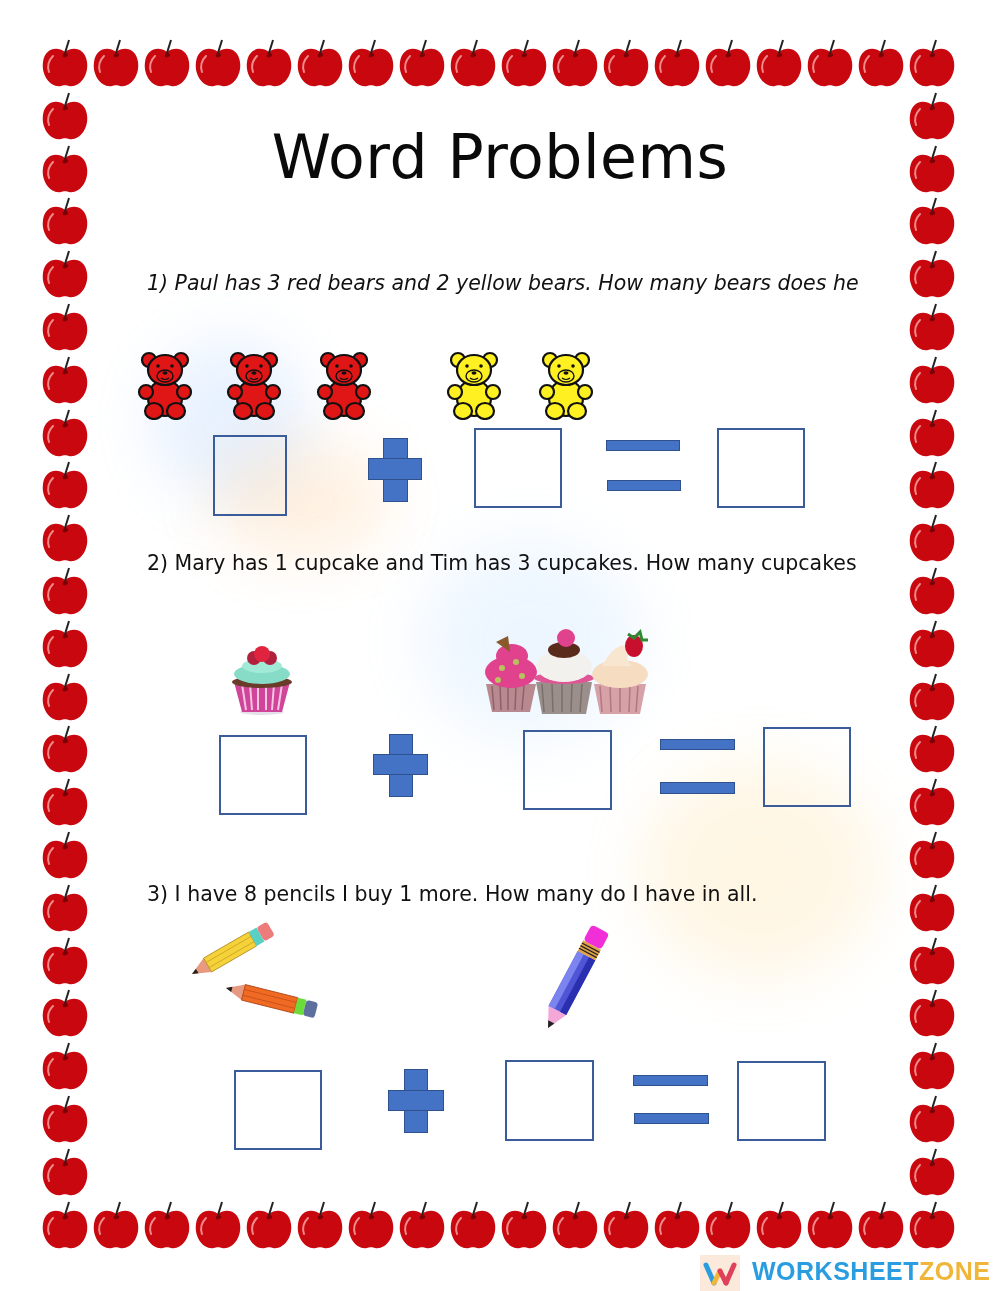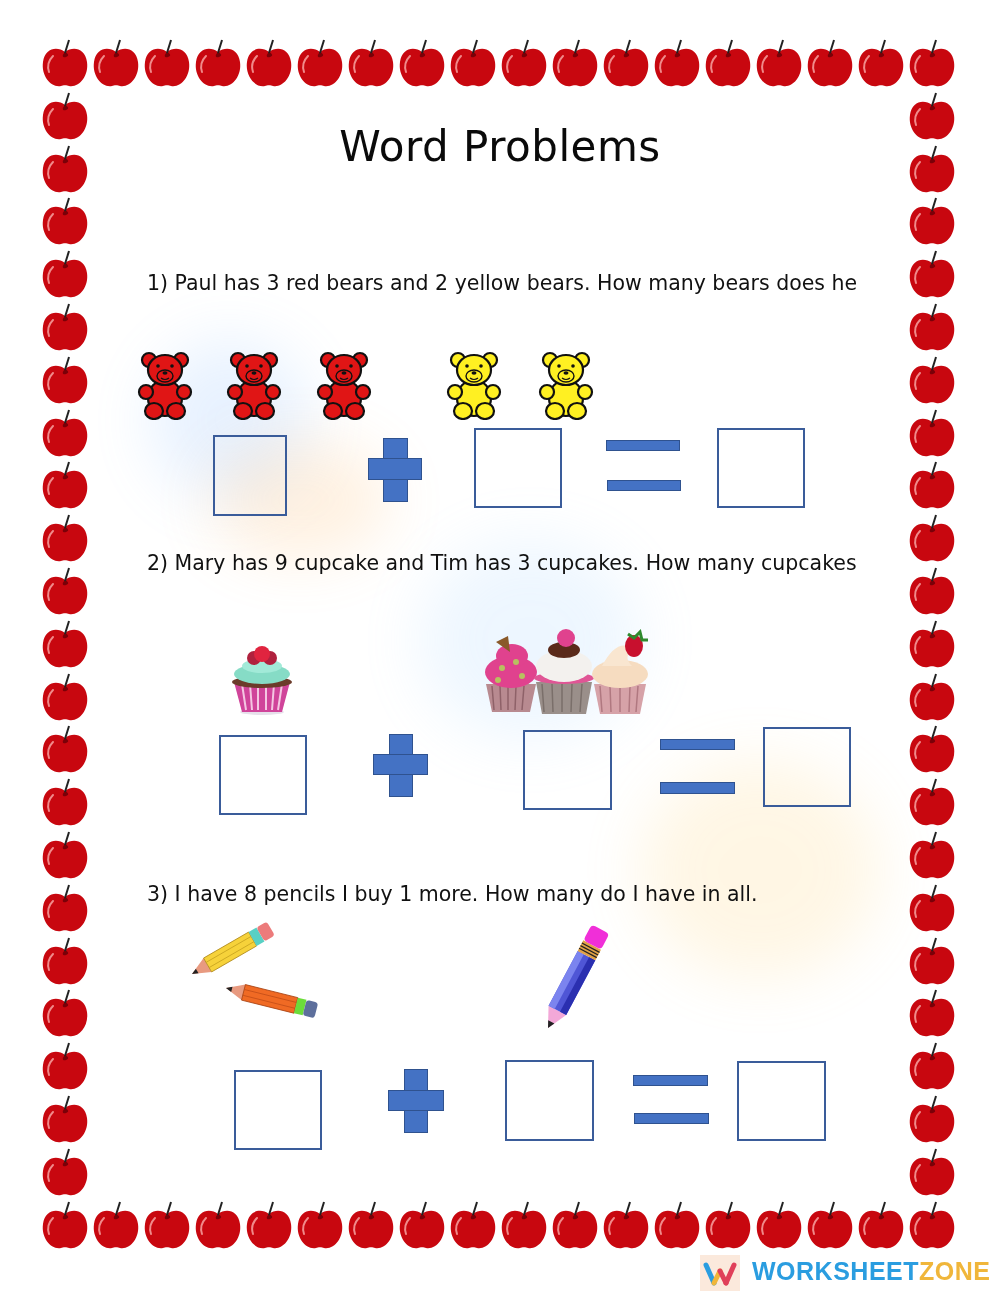--- a/index.html
+++ b/index.html
@@ -2,21 +2,21 @@
 <html><head>
 <meta charset="utf-8">
 <style>
   html, body { margin:0; padding:0; }
   body { width:1000px; height:1291px; position:relative; background:#ffffff; overflow:hidden;
          font-family:"DejaVu Sans", sans-serif; color:#111; }
   .abs { position:absolute; }
   .apple { position:absolute; width:52px; height:52px; }
   .wm { position:absolute; border-radius:50%; filter:blur(30px); opacity:0.18; }
   .title { position:absolute; left:0; width:1000px; top:122px; text-align:center;
-           font-size:42px; letter-spacing:0.5px; color:#0a0a0a; }
+           font-size:60px; letter-spacing:0.5px; color:#0a0a0a; }
   .q { position:absolute; font-size:20.5px; line-height:34px; color:#111; }
   .q .indent { display:block; padding-left:28px; }
   .box { position:absolute; border:2px solid #3a5c9a; background:transparent; box-sizing:border-box; }
   .plus-v, .plus-h, .eq { position:absolute; background:#4472c4; border:1px solid #2f528f; box-sizing:border-box; }
   .logo { position:absolute; left:700px; top:1255px; width:300px; height:36px;padding-left:39px; }
   .logo-mark { position:absolute; left:0; top:0; width:40px; height:36px; background:#fbe9dc; }
   .logo-text { position:absolute; left:52px; top:2px; font-family:"Liberation Sans", sans-serif;
                font-weight:bold; font-size:25px; letter-spacing:0.5px; }
   .logo-text .a { color:#2a9de0; }
   .logo-text .b { color:#f0b63a; }
@@ -495,21 +495,21 @@
     <div class="apple" style="left: 906px; top: 1146.8px;"><svg viewBox="0 0 52 52" width="52" height="52">
     <path d="M26 14 C18 8 6 10 4 24 C2 38 12 50 22 48 C24 47 28 47 30 48 C40 50 50 38 48 24 C46 10 34 8 26 14 Z" fill="#c8070f"></path>
     <path d="M26 14 C22 18 24 20 27 19 C30 18 30 16 26 14Z" fill="#7a0008"></path>
     <path d="M26 15 L30 2" stroke="#222" stroke-width="2"></path>
     <path d="M10 34 C8 28 10 22 14 18" stroke="#f08a8a" stroke-width="2" fill="none" stroke-linecap="round"></path>
   </svg></div>
   </div>
 
 <div class="title">Word Problems</div>
 
-<div class="q" style="left:147px;top:266px;width:740px;">
+<div class="q" style="left:147px;top:266px;width:740px;font-style:italic;">
   <span>1)</span>
   <span>Paul has 3 red bears and 2 yellow bears. How many bears does he</span>
 </div>
 
 <div id="bears">
     <div class="abs" style="left: 137px; top: 350px;"><svg width="56" height="70" viewBox="0 0 56 70">
       <g stroke="#111" stroke-width="2.2" fill="#e01515">
         <circle cx="12" cy="10" r="7"></circle>
           <circle cx="44" cy="10" r="7"></circle>
         <ellipse cx="28" cy="48" rx="17" ry="18"></ellipse>
@@ -602,21 +602,21 @@
 </div>
 <div class="box" style="left:474px;top:428px;width:88px;height:80px;"></div>
 <div>
   <div class="eq" style="left:606px;top:440px;width:74px;height:11px;"></div>
   <div class="eq" style="left:607px;top:480px;width:74px;height:11px;"></div>
 </div>
 <div class="box" style="left:717px;top:428px;width:88px;height:80px;"></div>
 
 <div class="q" style="left:147px;top:546px;width:740px;">
   <span>2)</span>
-  <span> Mary has 9 cupcake and Tim has 3 cupcakes. How many cupcakes</span>
+  <span> Mary has 1 cupcake and Tim has 3 cupcakes. How many cupcakes</span>
 </div>
 
 <svg class="abs" style="left:222px;top:638px;" width="80" height="80" viewBox="0 0 80 80">
   <ellipse cx="40" cy="74" rx="22" ry="3" fill="#e6e0ea"></ellipse>
   <path d="M12 44 L68 44 L60 74 L20 74 Z" fill="#d0449a"></path>
   <path d="M20 46 L24 72 M28 46 L30 72 M36 46 L36 72 M44 46 L44 72 M52 46 L50 72 M60 46 L56 72" stroke="#f4c6e2" stroke-width="2"></path>
   <ellipse cx="40" cy="44" rx="30" ry="6" fill="#6b3b2a"></ellipse>
   <ellipse cx="40" cy="36" rx="28" ry="10" fill="#86dcc6"></ellipse>
   <ellipse cx="40" cy="28" rx="20" ry="7" fill="#a2ead8"></ellipse>
   <circle cx="32" cy="20" r="7" fill="#b0213e"></circle>

